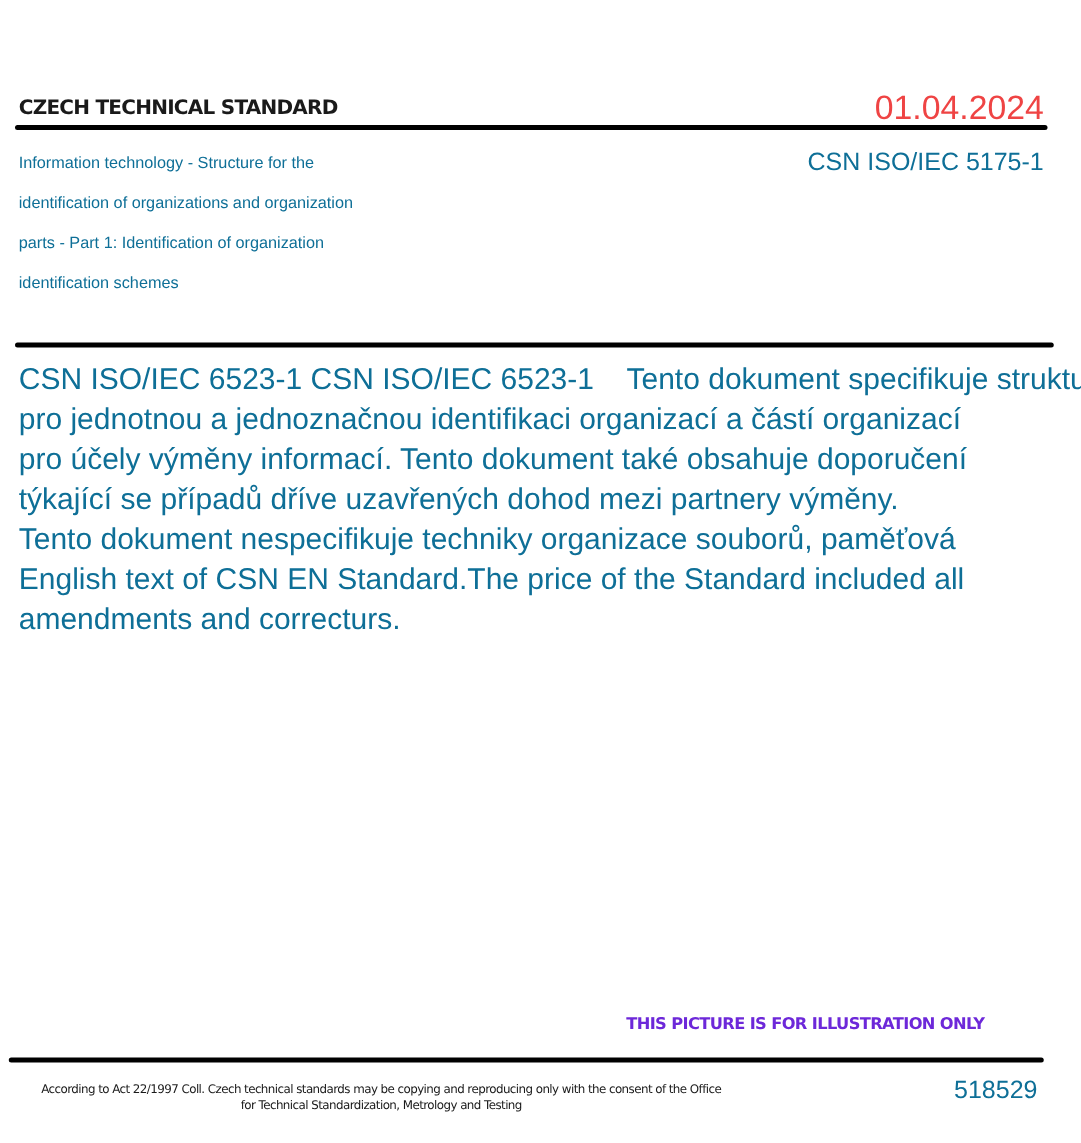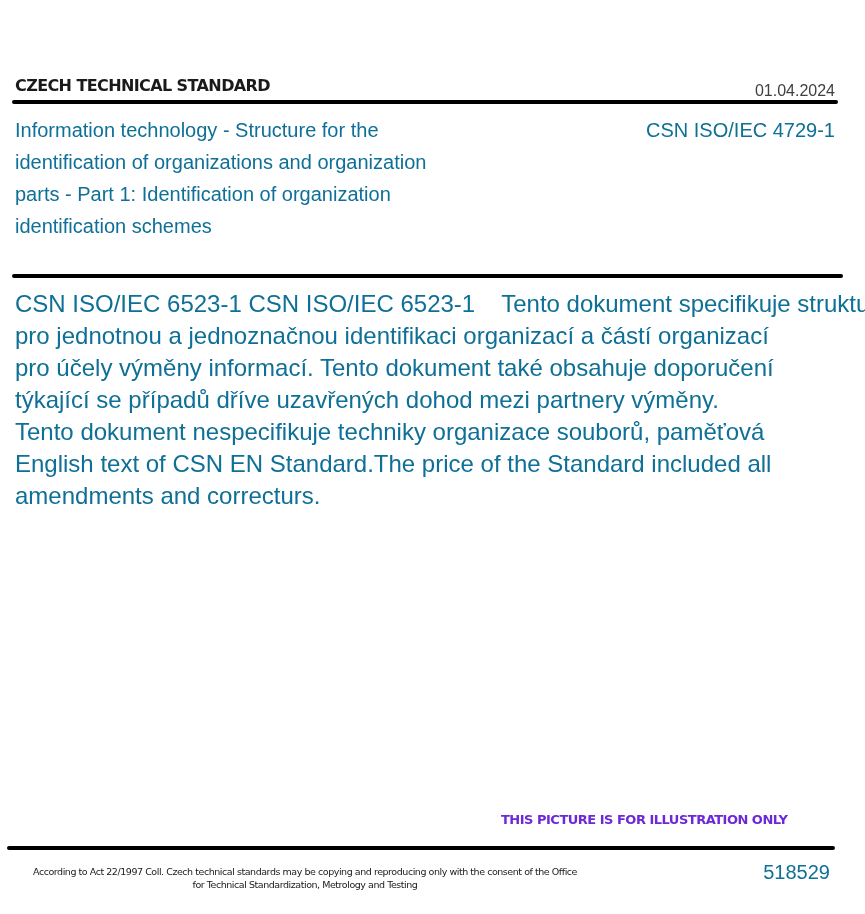--- a/index.html
+++ b/index.html
@@ -22,39 +22,38 @@
       font-family: "DejaVu Sans", sans-serif;
       font-weight: bold;
       font-size: 16px;
       letter-spacing: -0.6px;
       color: #1a1a1a;
       white-space: nowrap;
     }
     .header-date {
       right: 30px;
       top: 71px;
-      font-size: 16px;
-      color: #404040;
+      font-size: 27px;
+      color: #ef4444;
       white-space: nowrap;
-      margin-top: 11px;
     }
     .rule {
       height: 4px;
       background: #000;
       border-radius: 2px;
     }
     .rule-top { left: 12px; width: 826px; top: 100px; }
     .rule-mid { left: 12px; width: 831px; top: 274px; }
     .rule-bottom { left: 7px; width: 828px; top: 846px; }
 
     .doc-title {
       left: 15px;
       top: 114px;
       width: 470px;
-      font-size: 20px;
+      font-size: 13px;
       line-height: 32px;
       color: #0e6f97;
     }
     .doc-code {
       right: 30px;
       top: 114px;
       font-size: 20px;
       line-height: 32px;
       color: #0e6f97;
       text-align: right;
@@ -111,21 +110,21 @@
 <div class="abs header-date">01.04.2024</div>
 <div class="abs rule rule-top"></div>
 
 <div class="abs doc-title">
   <div>Information technology - Structure for the</div>
   <div>identification of organizations and organization</div>
   <div>parts - Part 1: Identification of organization</div>
   <div>identification schemes</div>
 </div>
 <div class="abs doc-code">
-  <div>CSN ISO/IEC 4729-1</div>
+  <div>CSN ISO/IEC 5175-1</div>
 </div>
 
 <div class="abs rule rule-mid"></div>
 
 <div class="abs abstract">
   <span class="line"><span>CSN ISO/IEC 6523-1 CSN ISO/IEC 6523-1</span><span class="gap"></span><span>Tento dokument specifikuje strukturu</span></span>
   <span class="line">pro jednotnou a jednoznačnou identifikaci organizací a částí organizací</span>
   <span class="line">pro účely výměny informací. Tento dokument také obsahuje doporučení</span>
   <span class="line">týkající se případů dříve uzavřených dohod mezi partnery výměny.</span>
   <span class="line">Tento dokument nespecifikuje techniky organizace souborů, paměťová</span>

